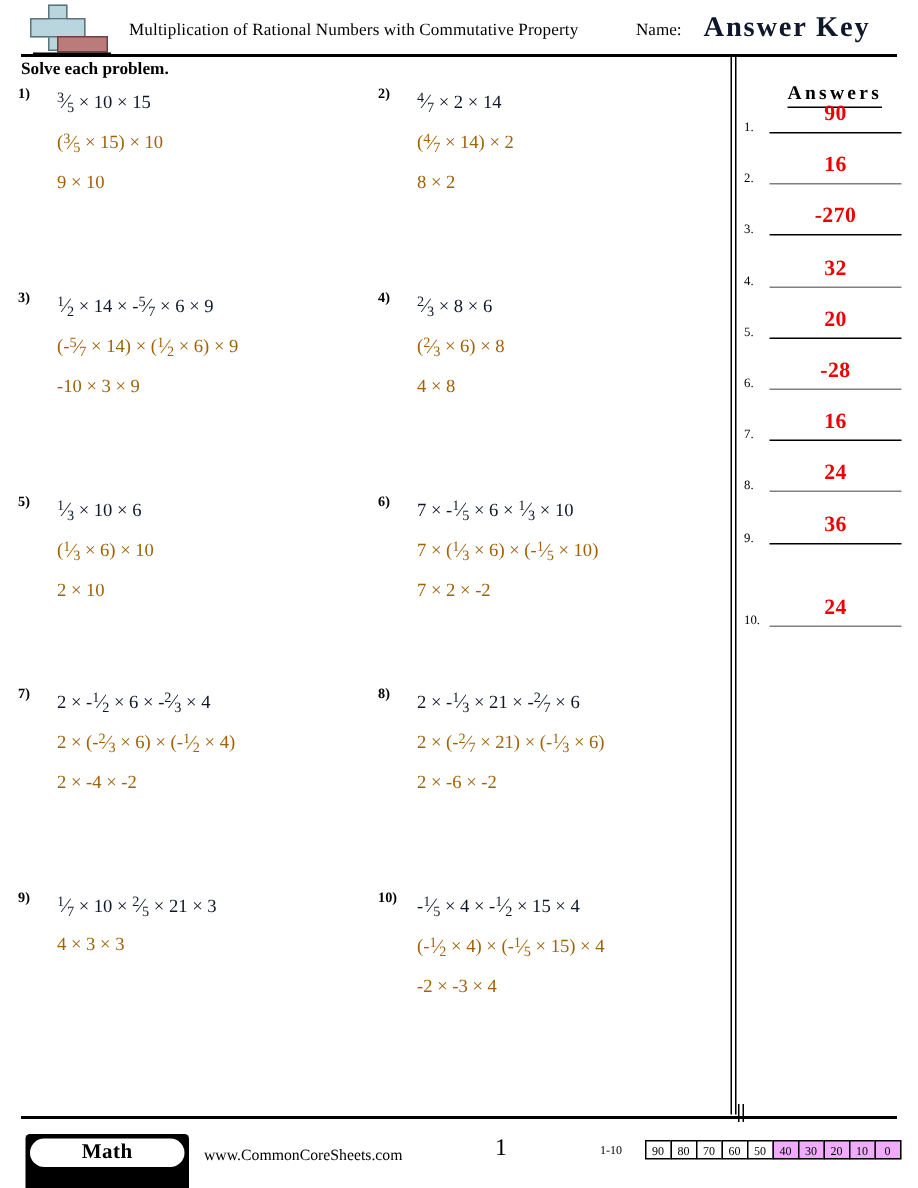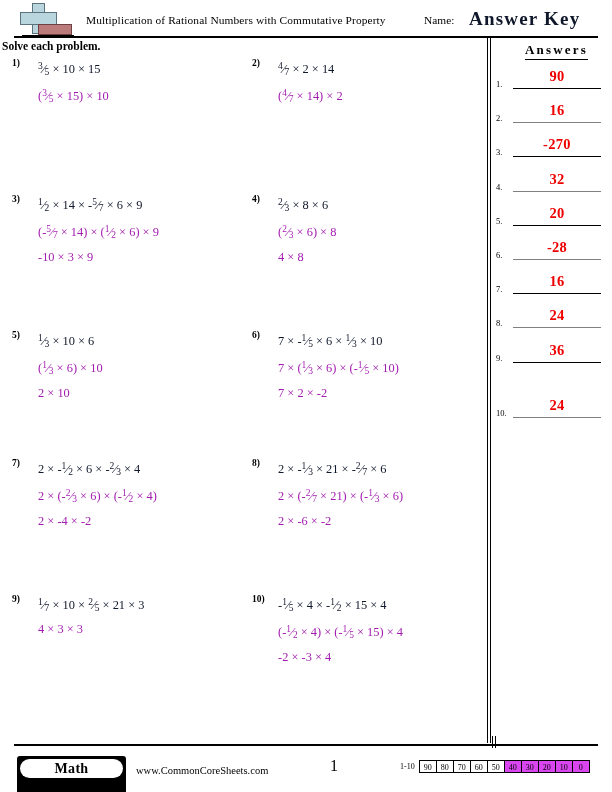--- a/index.html
+++ b/index.html
@@ -89,21 +89,21 @@
   .header-rule {
     position: absolute;
     left: 14px; top: 36px;
     width: 584px; height: 2px;
     background: #000;
   }
 
   
   .instruction {
     position: absolute;
-    left: 2px; top: 40px;
+    left: 14px; top: 40px;
     font-size: 11.5px;
     font-weight: bold;
     white-space: nowrap;
   }
 
   
   .divider {
     position: absolute;
     left: 487px; top: 38px;
     width: 4px; height: 705px;
@@ -112,21 +112,21 @@
     position: absolute;
     top: 0; width: 1px; height: 100%;
     background: #000;
   }
   .divider i.a { left: 0; }
   .divider i.b { left: 3px; }
 
   
   .answers-title {
     position: absolute;
-    left: 525px; top: 42px;
+    left: 525px; top: 54px;
     font-size: 13px;
     font-weight: bold;
     letter-spacing: 2.2px;
     border-bottom: 1.6px solid #000;
     padding-bottom: 1px;
     white-space: nowrap;
   }
   .ans-row {
     position: absolute;
     left: 496px;
@@ -181,21 +181,21 @@
     position: absolute;
     left: 26px; top: 0;
     width: 206px;
   }
   .expr {
     font-size: 12.4px;
     line-height: 21px;
     white-space: nowrap;
   }
   .expr.q { color: #0f172a; }
-  .expr.a { color: #a21caf; }
+  .expr.a { color: #a16207; }
 
   
   .fr { display: inline; white-space: nowrap; }
   .fr .n {
     font-size: 9.5px;
     vertical-align: 0.42em;
   }
   .fr .s {
     font-size: 13.5px;
     letter-spacing: -0.4px;
@@ -256,36 +256,36 @@
   .tick-up i.b { left: 3px; }
 
   .scale {
     position: absolute;
     left: 400px; top: 760px;
     display: flex;
     align-items: center;
   }
   .scale-label {
     font-size: 8px;
-    margin-right: 5px;
+    margin-right: 16px;
     white-space: nowrap;
   }
   .scale-cells { display: flex; }
   .scale-cell {
     width: 18px;
     height: 13px;
     border: 1px solid #000;
     margin-left: -1px;
     font-size: 8px;
     text-align: center;
     line-height: 13px;
     box-sizing: border-box;
     background: #ffffff;
   }
-  .scale-cell.hl { background: #d946ef; }
+  .scale-cell.hl { background: #f0abfc; }
 </style>
 </head>
 <body>
 
 <div class="header">
   <div class="logo">
     <div class="logo-plus-v"></div>
     <div class="logo-plus-h"></div>
     <div class="logo-plus-fill"></div>
     <div class="logo-bar"></div>
@@ -359,27 +359,29 @@
       </div>
     </div>
 </div>
 
 <div class="problems" id="problems-area">
     <div class="prob col-l" style="top: 0px;">
       <div class="prob-num">1)</div>
       <div class="prob-body">
         <div class="expr q"><span class="fr"><span class="n">3</span><span class="s">⁄</span><span class="d">5</span></span><span> × 10 × 15</span></div>
         <div class="expr a"><span>(</span><span class="fr"><span class="n">3</span><span class="s">⁄</span><span class="d">5</span></span><span> × 15) × 10</span></div>
+        <div class="expr a"><span>9 × 10</span></div>
       </div>
     </div>
     <div class="prob col-r" style="top: 0px;">
       <div class="prob-num">2)</div>
       <div class="prob-body">
         <div class="expr q"><span class="fr"><span class="n">4</span><span class="s">⁄</span><span class="d">7</span></span><span> × 2 × 14</span></div>
         <div class="expr a"><span>(</span><span class="fr"><span class="n">4</span><span class="s">⁄</span><span class="d">7</span></span><span> × 14) × 2</span></div>
+        <div class="expr a"><span>8 × 2</span></div>
       </div>
     </div>
     <div class="prob col-l" style="top: 136px;">
       <div class="prob-num">3)</div>
       <div class="prob-body">
         <div class="expr q"><span class="fr"><span class="n">1</span><span class="s">⁄</span><span class="d">2</span></span><span> × 14 × -</span><span class="fr"><span class="n">5</span><span class="s">⁄</span><span class="d">7</span></span><span> × 6 × 9</span></div>
         <div class="expr a"><span>(-</span><span class="fr"><span class="n">5</span><span class="s">⁄</span><span class="d">7</span></span><span> × 14) × (</span><span class="fr"><span class="n">1</span><span class="s">⁄</span><span class="d">2</span></span><span> × 6) × 9</span></div>
         <div class="expr a"><span>-10 × 3 × 9</span></div>
       </div>
     </div>

